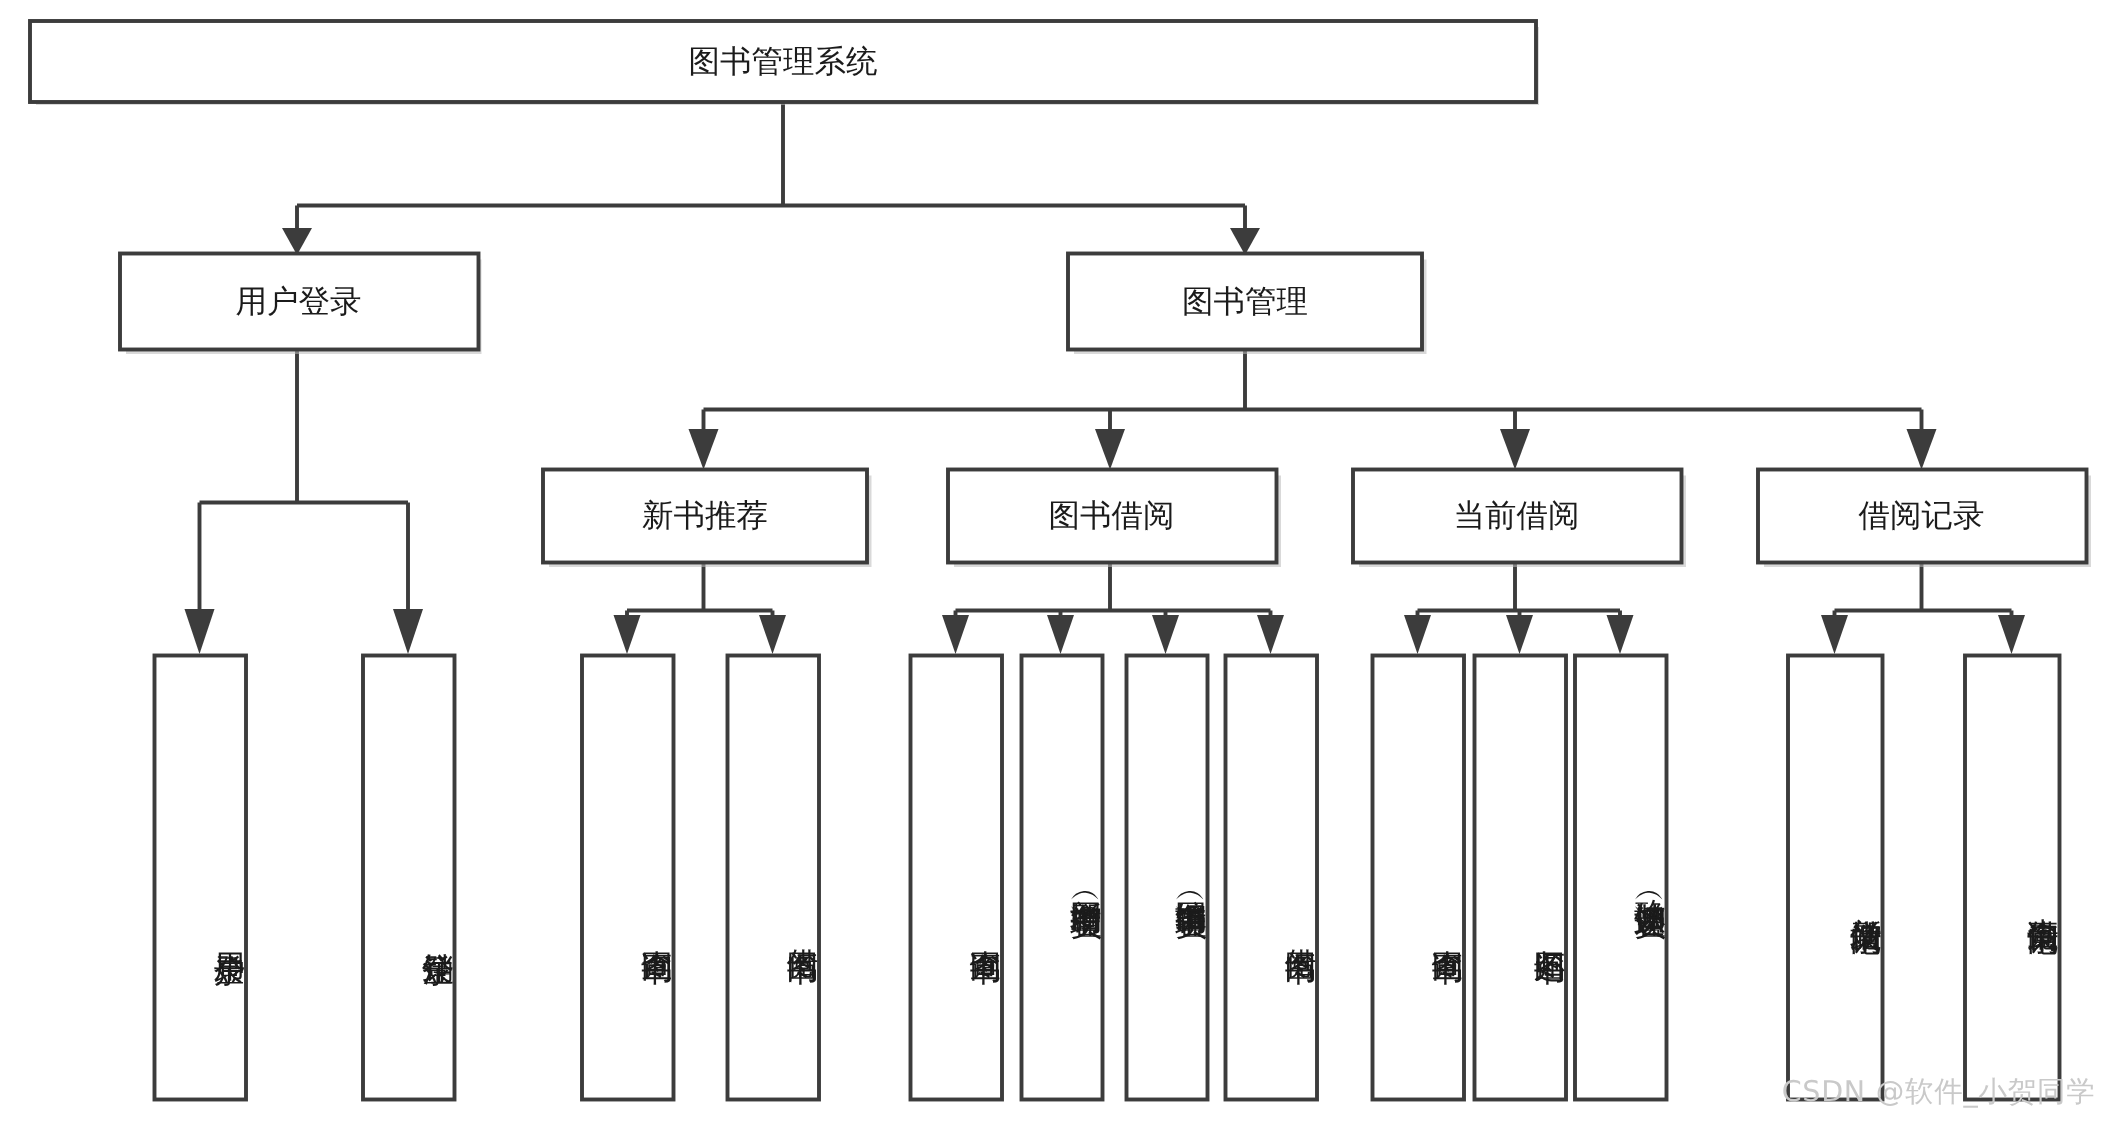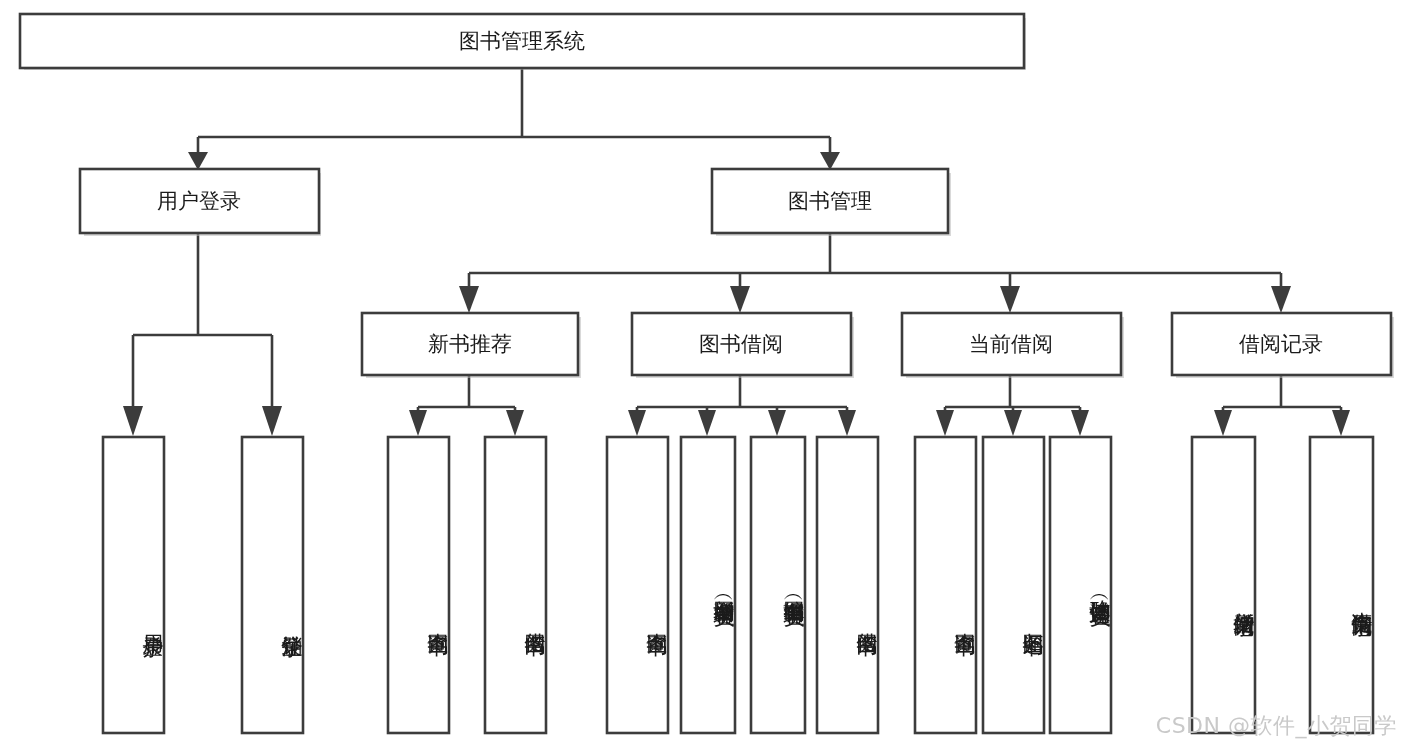--- a/index.html
+++ b/index.html
@@ -71,21 +71,21 @@
     display: flex;
     align-items: flex-start;
     justify-content: center;
     pointer-events: none;
   }
   .watermark {
     position: absolute;
     right: 8px;
     bottom: 6px;
     font-family: "DejaVu Sans", "Liberation Sans", sans-serif;
-    font-size: 22px;
+    font-size: 19px;
     color: #c9c9c9;
     white-space: nowrap;
     letter-spacing: 0.5px;
   }
 </style>
 </head>
 <body>
 
 <div id="stage">
 

